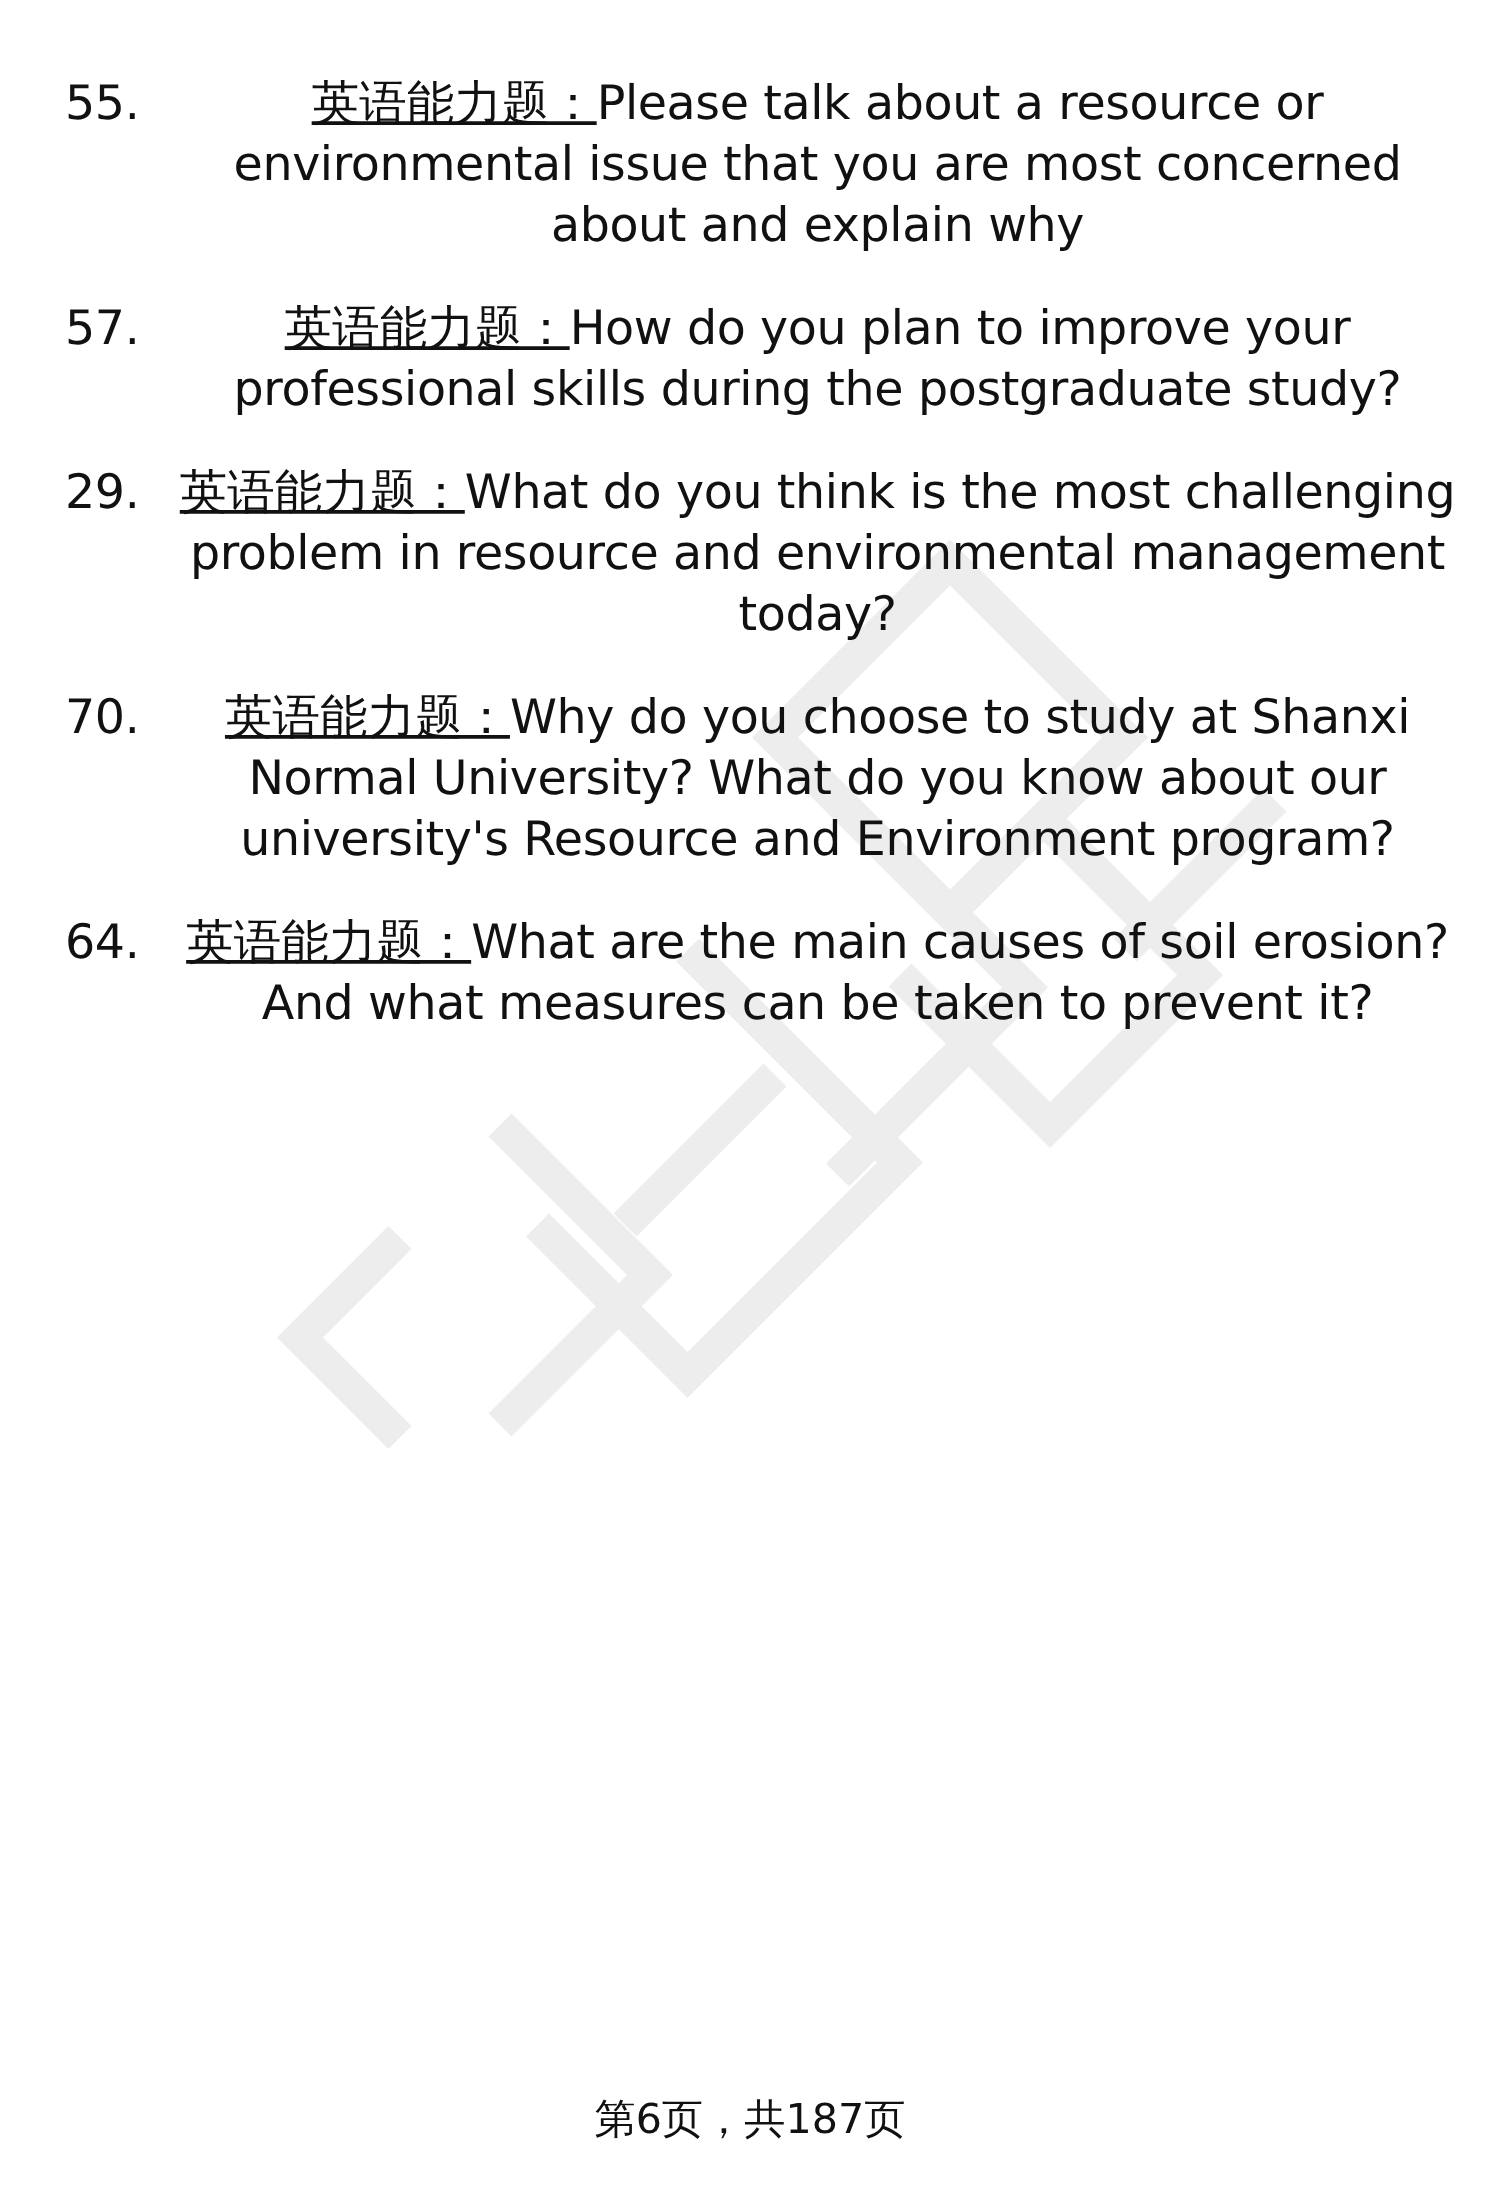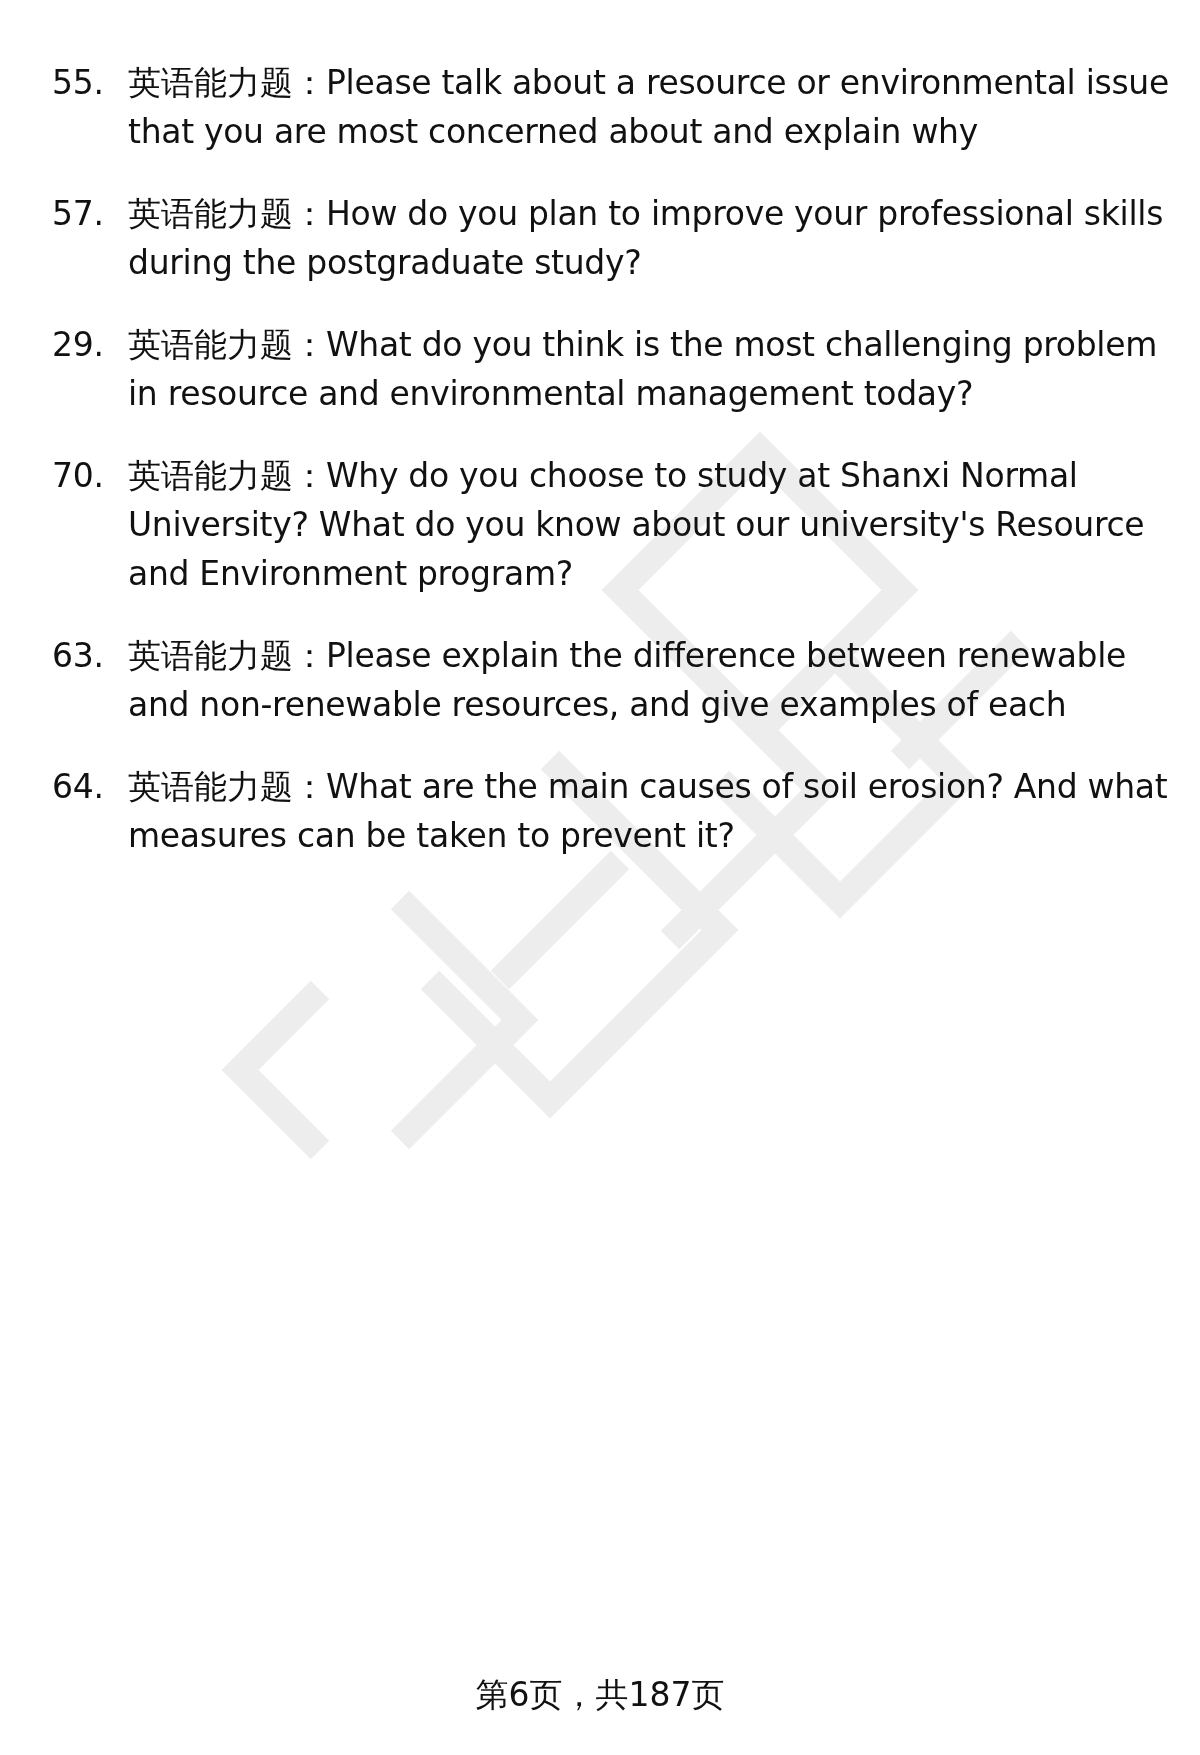--- a/index.html
+++ b/index.html
@@ -29,31 +29,33 @@
       left: 0;
       top: 58px;
       width: 1200px;
       z-index: 1;
     }
     .question {
       position: relative;
       padding-left: 128px;
       padding-right: 20px;
       margin-bottom: 33px;
-      font-size: 33px;
+      font-size: 38px;
       line-height: 49px;
       letter-spacing: -0.3px;
+      text-align: center;
     }
     .q-num {
       position: absolute;
       left: 52px;
       top: 0;
     }
     .q-tag {
       letter-spacing: 0;
+      text-decoration: underline;
     }
     .footer {
       position: absolute;
       left: 0;
       width: 1200px;
       top: 1675px;
       text-align: center;
       font-size: 33px;
       line-height: 40px;
       z-index: 1;
@@ -86,24 +88,20 @@
   </div>
   <div class="question">
     <span class="q-num">29.</span>
     <span class="q-tag">英语能力题：</span><span>What do you think is the most challenging problem in resource and environmental management today?</span>
   </div>
   <div class="question">
     <span class="q-num">70.</span>
     <span class="q-tag">英语能力题：</span><span>Why do you choose to study at Shanxi Normal University? What do you know about our university's Resource and Environment program?</span>
   </div>
   <div class="question">
-    <span class="q-num">63.</span>
-    <span class="q-tag">英语能力题：</span><span>Please explain the difference between renewable and non-renewable resources, and give examples of each</span>
-  </div>
-  <div class="question">
     <span class="q-num">64.</span>
     <span class="q-tag">英语能力题：</span><span>What are the main causes of soil erosion? And what measures can be taken to prevent it?</span>
   </div>
 </div>
 
 <div class="footer">
   <span>第6页，共187页</span>
 </div>
 
 </body></html>

